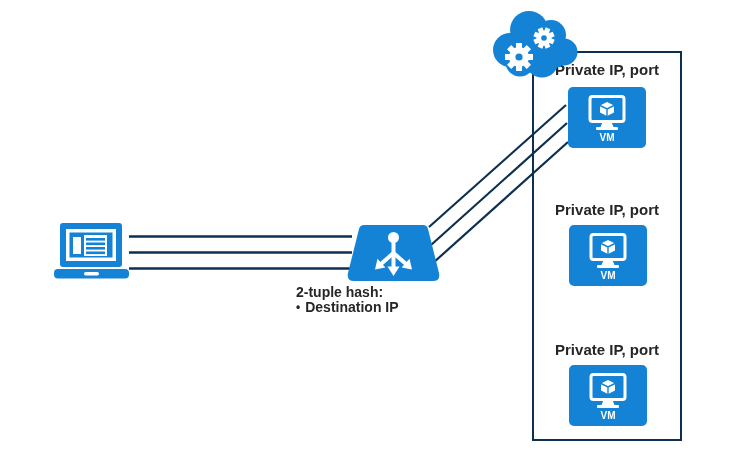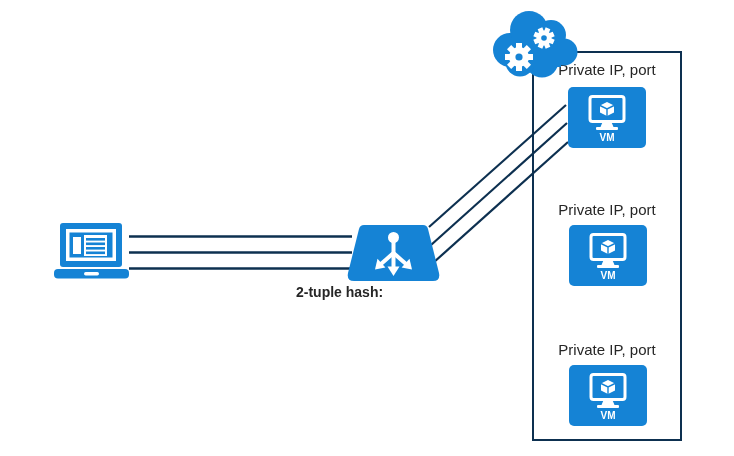--- a/index.html
+++ b/index.html
@@ -36,21 +36,21 @@
   .f-azure{fill:var(--azure);}
   .f-white{fill:#ffffff;}
   .s-white{stroke:#ffffff;fill:none;}
   .s-azure{stroke:var(--azure);fill:none;}
 
   
   .vm-label{
     left:534px;width:146px;height:20px;
     text-align:center;
     font-size:15px;color:var(--ink);
-    z-index:2;white-space:nowrap;
+    z-index:2;white-space:nowrap;font-weight:bold;
   }
   .hash-note{
     left:296px;top:285px;width:170px;
     font-size:14px;line-height:15px;color:var(--ink);
     z-index:2;
     font-weight:bold;
   }
   .hash-item .bullet{margin-right:5px;font-size:12px;vertical-align:1px;}
   .vm-text{
     font-family:"Liberation Sans","DejaVu Sans",sans-serif;
@@ -99,20 +99,21 @@
     <line class="s-white" stroke-width="4" x1="46.5" y1="18" x2="46.5" y2="44"></line>
     <polygon class="f-white" points="46.5,52 40.5,42.5 52.5,42.5"></polygon>
     <line class="s-white" stroke-width="4" x1="46.5" y1="29" x2="34" y2="40"></line>
     <polygon class="f-white" points="28,45.5 30.5,34.8 38.4,43.6"></polygon>
     <line class="s-white" stroke-width="4" x1="46.5" y1="29" x2="59" y2="40"></line>
     <polygon class="f-white" points="65,45.5 62.5,34.8 54.6,43.6"></polygon>
   </svg>
 
   <div class="abs hash-note">
     <div>2-tuple hash:</div>
+    <div class="hash-item"><span class="bullet">•</span><span>Destination IP</span></div>
   </div>
 
   <svg class="abs cloud" style="left:481px;top:5px;" width="102" height="80" viewBox="0 0 102 80">
     <g class="f-azure">
       <circle cx="29" cy="45" r="17"></circle>
       <circle cx="48" cy="25" r="19"></circle>
       <circle cx="70" cy="30" r="15"></circle>
       <circle cx="83" cy="47" r="13.5"></circle>
       <circle cx="61" cy="56" r="16.5"></circle>
       <circle cx="39" cy="57" r="14.5"></circle>

